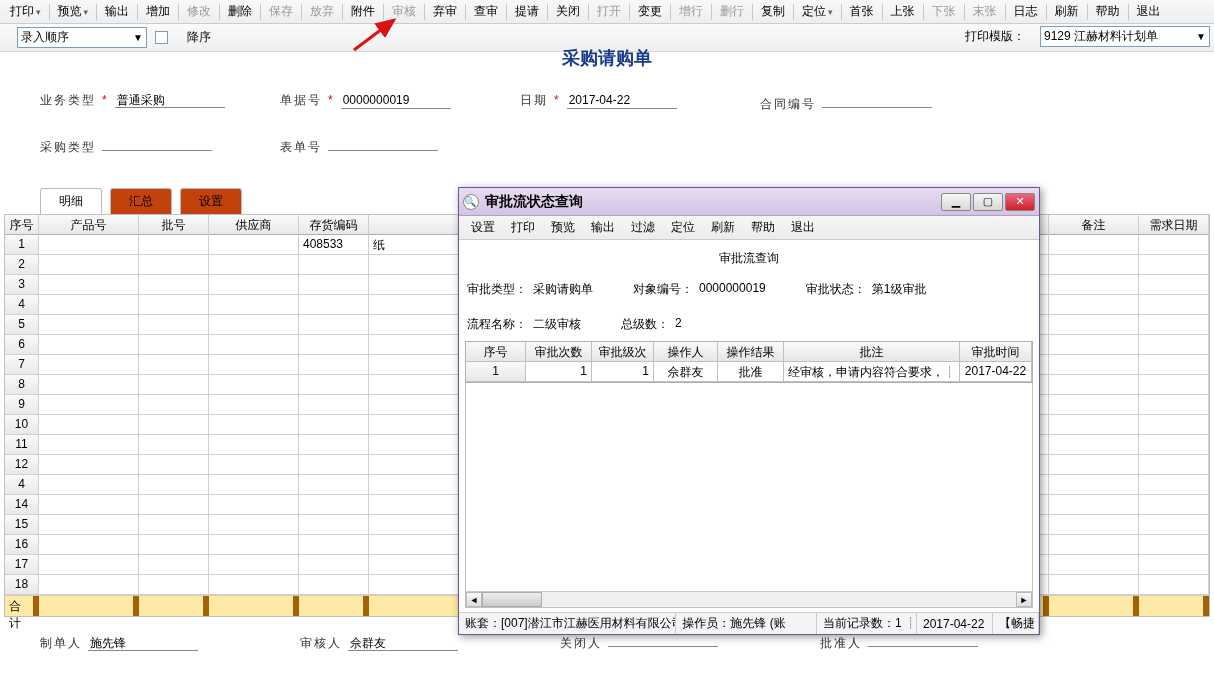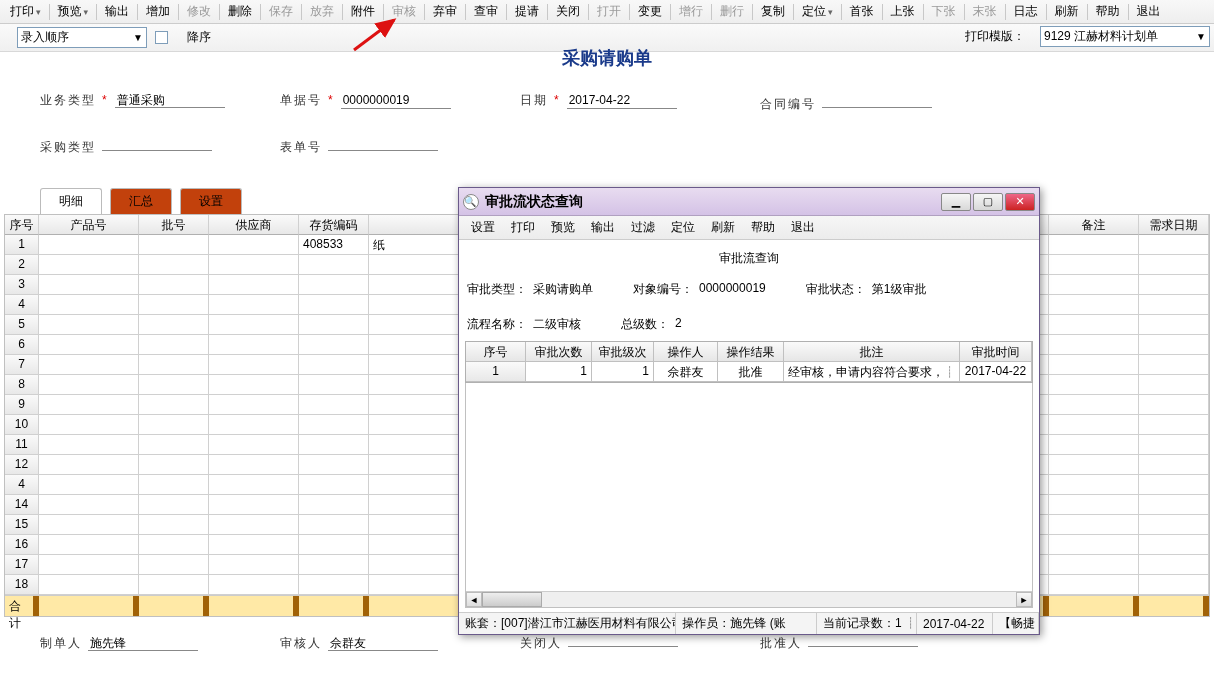--- a/index.html
+++ b/index.html
@@ -77,21 +77,21 @@
   background: linear-gradient(#fafafa,#e8e8e8); text-align: center; font-weight: normal;
   border-bottom: 1px solid #b0b0b0;
 }
 .rownum { background: linear-gradient(#fafafa,#e8e8e8); text-align: center; }
 .c-idx{width:34px}.c-prod{width:100px}.c-batch{width:70px}
 .c-supp{width:90px}.c-inv{width:70px}.c-invrest{flex:1}
 .c-note{width:90px}.c-date{width:70px}
 .sum-row { display: flex; background: #ffe9a6; border-top: 1px solid #ccc; }
 .sum-row .gc { border-right: 6px solid #a16207; height: 20px; padding: 2px 4px; }
 .footer-row {
-  display: flex; gap: 40px; padding: 14px 40px; align-items: baseline;
+  display: flex; gap: 60px; padding: 14px 40px; align-items: baseline;
 }
 
 .arrow-annot {
   position: absolute; left: 350px; top: 14px; width: 60px; height: 40px; pointer-events: none;
 }
 
 .dialog {
   position: absolute; left: 458px; top: 187px; width: 582px; height: 448px;
   border: 1px solid #6a5a8a; box-shadow: 2px 2px 8px rgba(0,0,0,0.4);
   background: #fff; display: flex; flex-direction: column;

